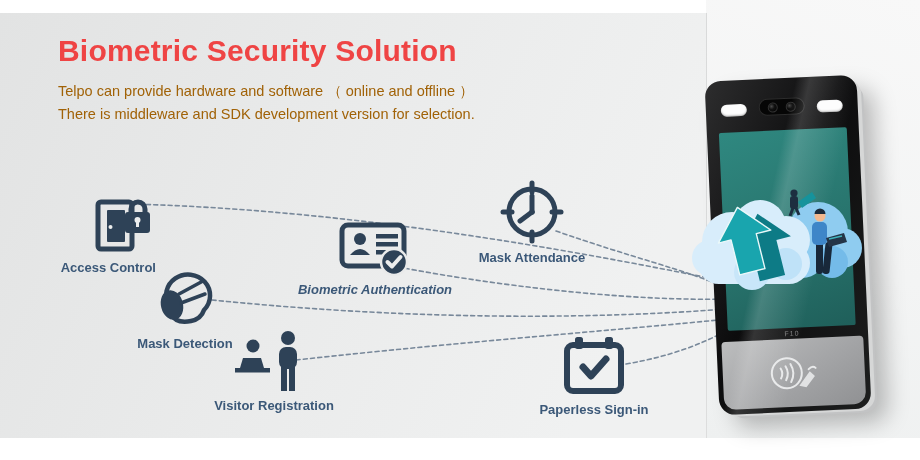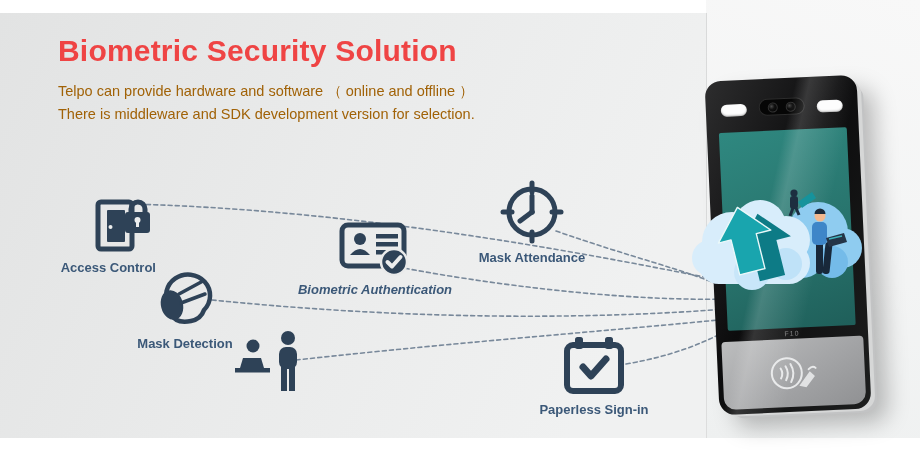--- a/index.html
+++ b/index.html
@@ -137,20 +137,21 @@
   <svg width="80" height="64" viewBox="0 0 80 64">
     <circle cx="19" cy="16" r="6.5" fill="#2e4257"></circle>
     <path d="M10,34 q9,-9 18,0 z" fill="#2e4257"></path>
     <polygon points="9,28 27,28 30,38 6,38" fill="#2e4257"></polygon>
     <rect x="1" y="38" width="35" height="4.5" fill="#2e4257"></rect>
     <circle cx="54" cy="8" r="7" fill="#2e4257"></circle>
     <rect x="45" y="17" width="18" height="22" rx="7" fill="#2e4257"></rect>
     <rect x="47" y="37" width="6" height="24" fill="#2e4257"></rect>
     <rect x="55" y="37" width="6" height="24" fill="#2e4257"></rect>
   </svg>
+  <div class="label">Visitor Registration</div>
 </div>
 
 <div class="feature f-bio">
   <svg width="76" height="58" viewBox="0 0 76 58">
     <rect x="5" y="5" width="62" height="41" rx="6" fill="none" stroke="#2e4257" stroke-width="5"></rect>
     <circle cx="23" cy="19" r="6" fill="#2e4257"></circle>
     <path d="M13,35 q10,-12 20,0 z" fill="#2e4257"></path>
     <rect x="39" y="14" width="22" height="4.5" fill="#2e4257"></rect>
     <rect x="39" y="22" width="22" height="4.5" fill="#2e4257"></rect>
     <rect x="39" y="30" width="16" height="4.5" fill="#2e4257"></rect>

